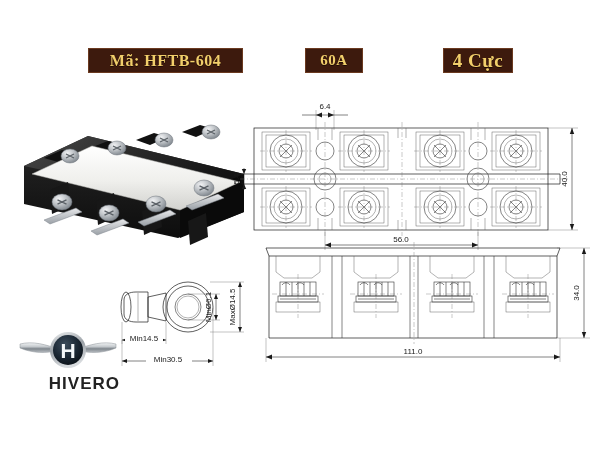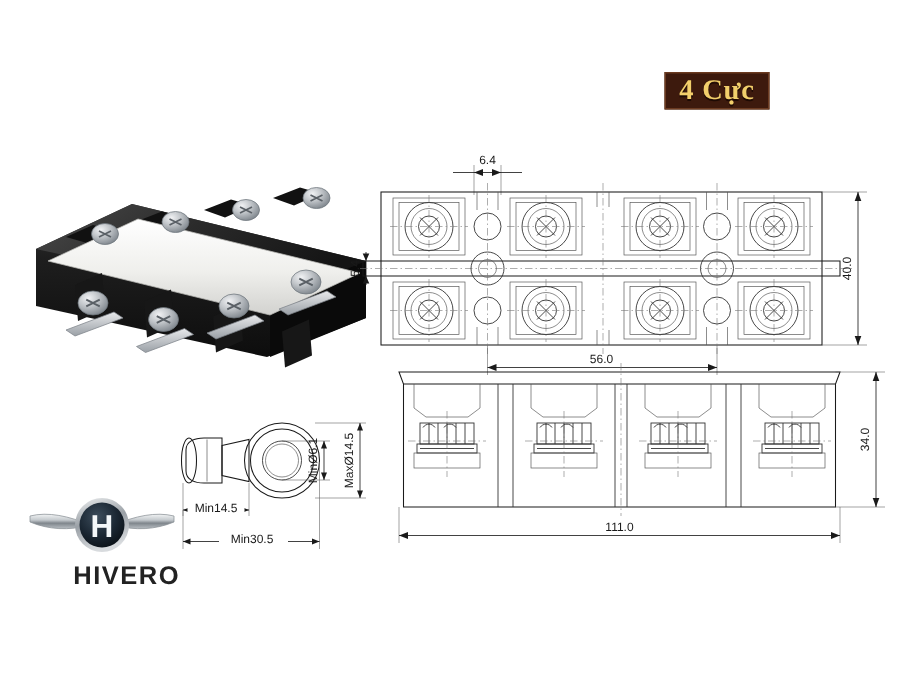--- a/index.html
+++ b/index.html
@@ -91,21 +91,23 @@
   .thin { stroke: #555555; stroke-width: 0.45; fill: none; }
   .ctr  { stroke: #777777; stroke-width: 0.4; fill: none; stroke-dasharray: 5 2 1 2; }
   .dim  { stroke: #1a1a1a; stroke-width: 0.55; fill: none; }
   .ext  { stroke: #666666; stroke-width: 0.4; fill: none; }
 </style>
 </head>
 <body>
 
 <div class="stage">
 
-
+  <div class="badge" id="badge-model">Mã: HFTB-604</div>
+
+  <div class="badge" id="badge-amp">60A</div>
 
   <div class="badge" id="badge-poles">4 Cực</div>
 
   <div id="product-photo">
     <svg width="232" height="130" viewBox="0 0 232 130">
       <defs>
         <linearGradient id="bodyG" x1="0" y1="0" x2="0" y2="1">
           <stop offset="0%" stop-color="#3a3a3a"></stop>
           <stop offset="35%" stop-color="#1e1e1e"></stop>
           <stop offset="100%" stop-color="#0d0d0d"></stop>

